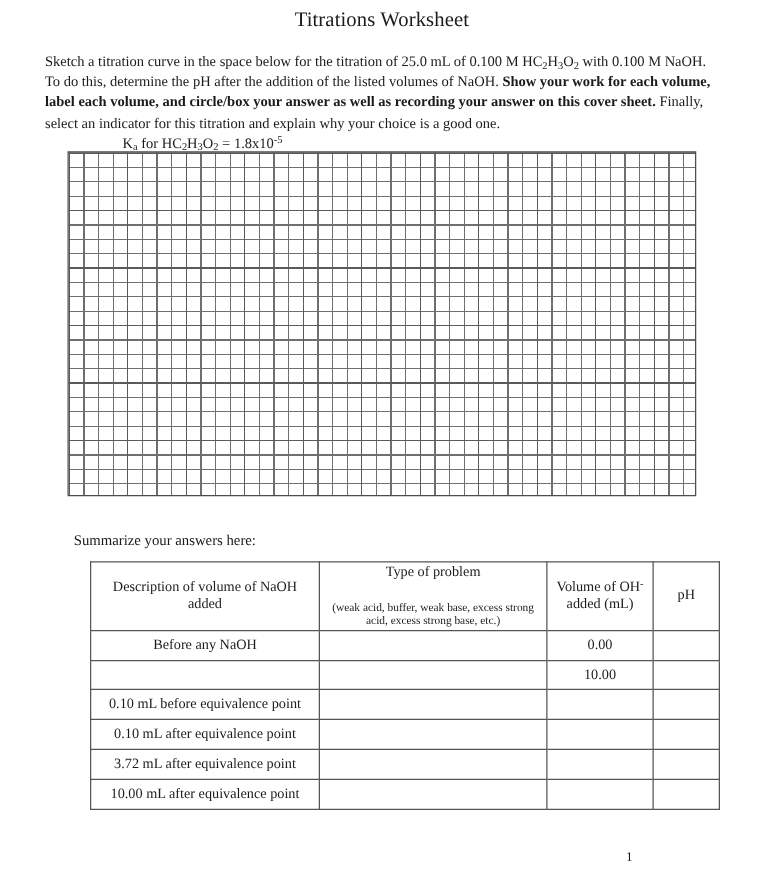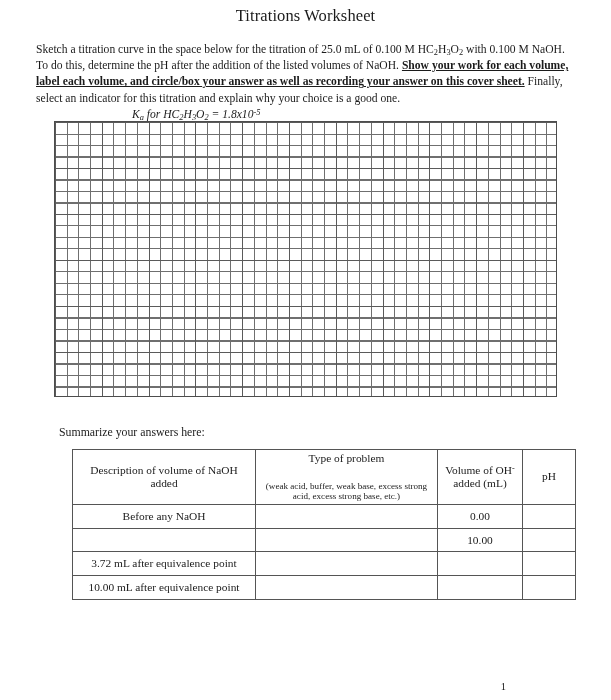--- a/index.html
+++ b/index.html
@@ -40,26 +40,24 @@
     top: 42px;
     left: 36px;
     width: 534px;
     font-size: 11.6px;
     line-height: 16.2px;
     text-align: left;
     color: #1b1b1b;
   }
   .instructions b {
     font-weight: bold;
-    text-decoration: underline;
   }
   .ka-line {
     display: inline-block;
-    margin-left: 96px;
-    font-style: italic;
+    margin-left: 62px;
   }
   sub {
     font-size: 0.72em;
     vertical-align: -0.22em;
     line-height: 0;
   }
   sup {
     font-size: 0.72em;
     vertical-align: 0.42em;
     line-height: 0;
@@ -197,20 +195,32 @@
         <td>0.00</td>
         <td></td>
       </tr>
       <tr>
         <td></td>
         <td></td>
         <td>10.00</td>
         <td></td>
       </tr>
       <tr>
+        <td>0.10 mL before equivalence point</td>
+        <td></td>
+        <td></td>
+        <td></td>
+      </tr>
+      <tr>
+        <td>0.10 mL after equivalence point</td>
+        <td></td>
+        <td></td>
+        <td></td>
+      </tr>
+      <tr>
         <td>3.72 mL after equivalence point</td>
         <td></td>
         <td></td>
         <td></td>
       </tr>
       <tr>
         <td>10.00 mL after equivalence point</td>
         <td></td>
         <td></td>
         <td></td>

